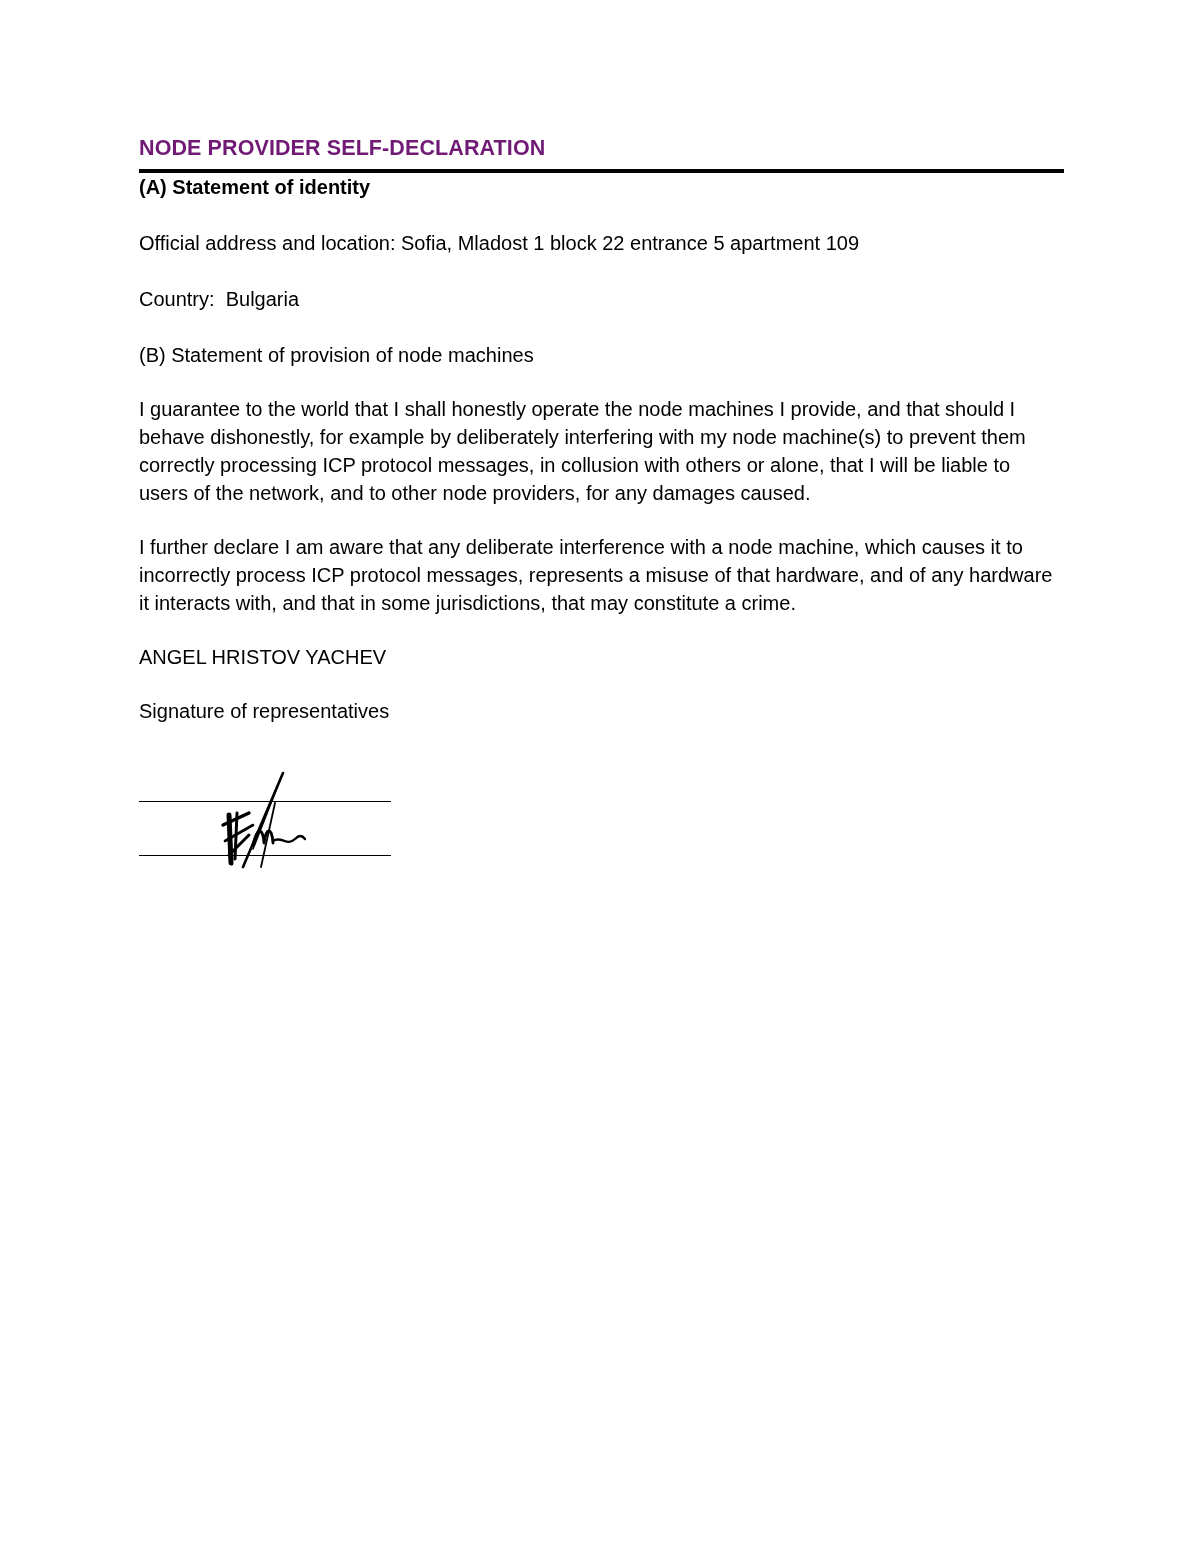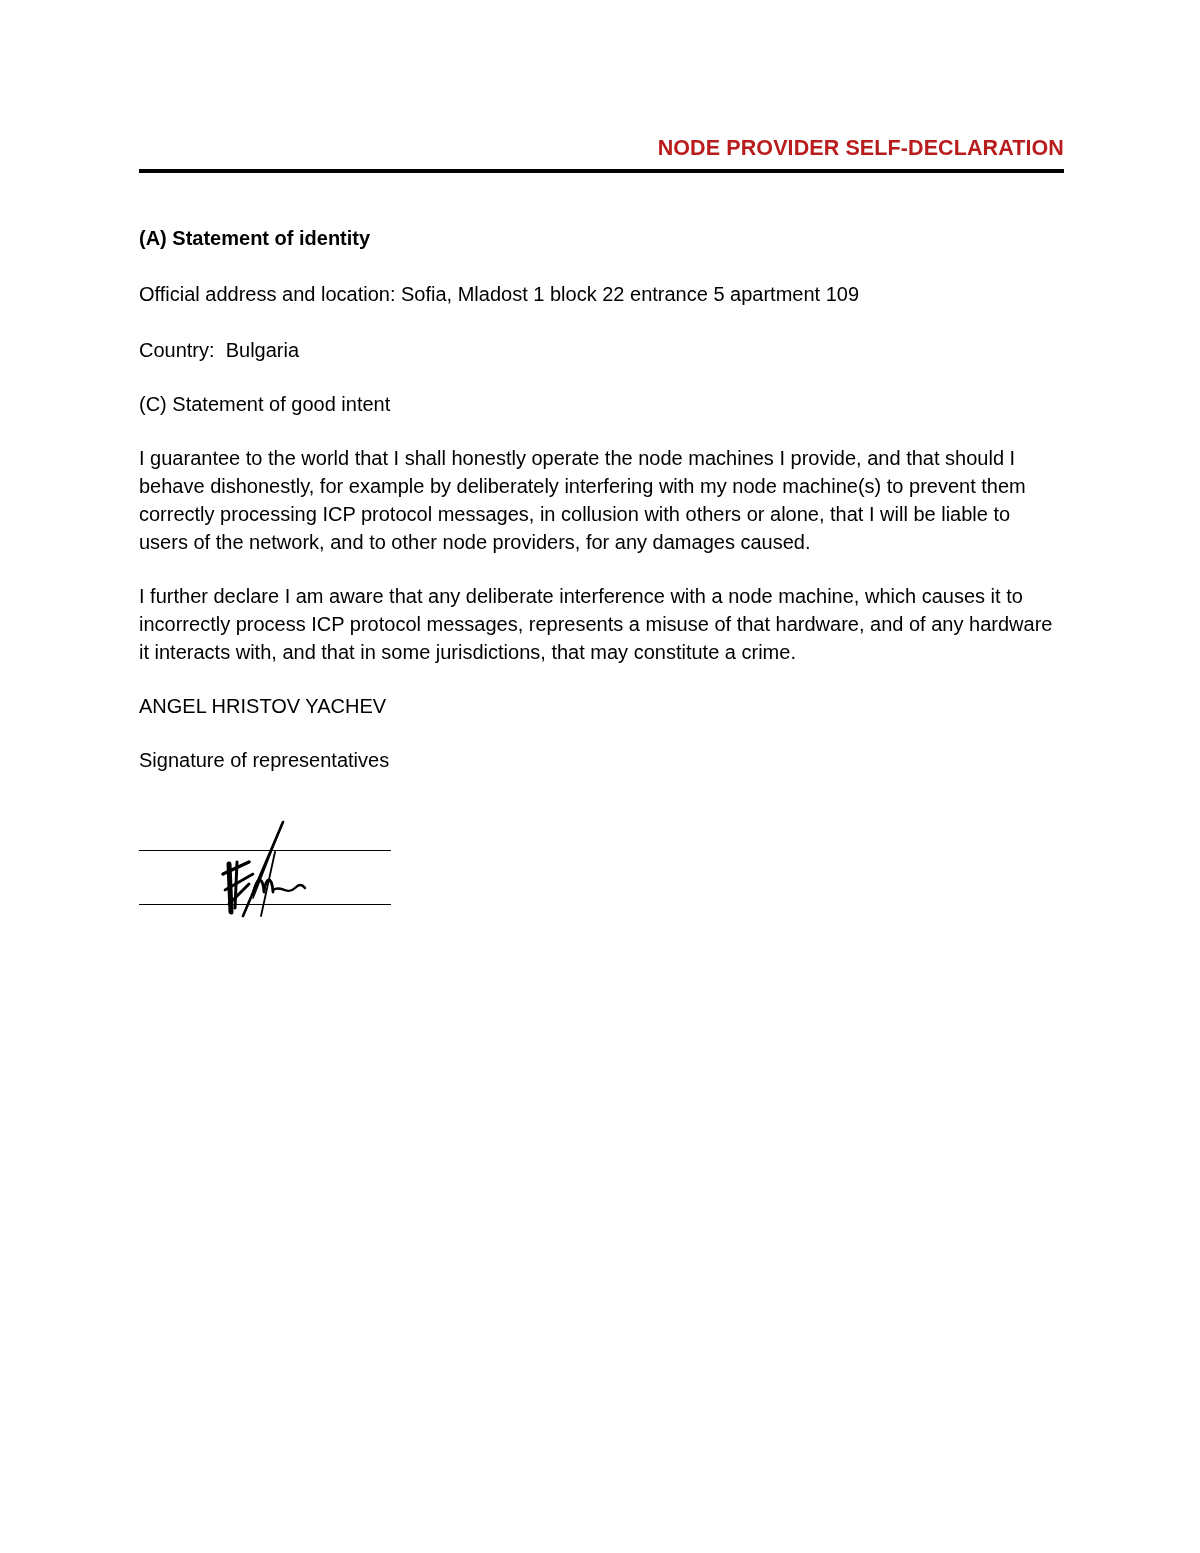--- a/index.html
+++ b/index.html
@@ -33,22 +33,21 @@
   }
 
   
   .doc-title {
     font-size: 21.5px;
     font-weight: bold;
     letter-spacing: 0.1px;
     line-height: 1.15;
     margin: 0;
     padding: 0 0 4px 0;
-    color: #b91c1c;
-    text-align: right;
+    color: #701a75;
   }
   .title-rule {
     width: 925px;
     height: 4px;
     background: #000000;
     margin: 4px 0 0 0;
     border: 0;
   }
 
   
@@ -59,21 +58,21 @@
     padding: 0;
     color: #000;
     font-weight: normal;
     white-space: pre-wrap;
   }
   .para.bold {
     font-weight: bold;
   }
 
   
-  .gap-heading-a   { margin-top: 51px; }
+  .gap-heading-a   { }
   .gap-normal      { margin-top: 28px; }
   .gap-para        { margin-top: 26px; }
 
   .link {
     color: #1a6fc4;
     text-decoration: underline;
     text-underline-offset: 2px;
   }
 
   
@@ -112,23 +111,23 @@
     <hr class="title-rule">
 
     <p class="para bold gap-heading-a">(A) Statement of identity</p>
 
 
     <p class="para gap-normal">Official address and location: Sofia, Mladost 1 block 22 entrance 5 apartment 109</p>
 
     <p class="para gap-normal">Country:  Bulgaria</p>
 
 
+    <p class="para gap-normal">(B) Statement of provision of node machines</p>
 
 
-    <p class="para gap-para">(C) Statement of good intent</p>
 
     <p class="para gap-para">I guarantee to the world that I shall honestly operate the node machines I provide, and that should I behave dishonestly, for example by deliberately interfering with my node machine(s) to prevent them correctly processing ICP protocol messages, in collusion with others or alone, that I will be liable to users of the network, and to other node providers, for any damages caused.</p>
 
     <p class="para gap-para">I further declare I am aware that any deliberate interference with a node machine, which causes it to incorrectly process ICP protocol messages, represents a misuse of that hardware, and of any hardware it interacts with, and that in some jurisdictions, that may constitute a crime.</p>
 
     <p class="para gap-para">ANGEL HRISTOV YACHEV</p>
 
     <p class="para gap-para">Signature of representatives</p>
 
     <div class="sig-block">

